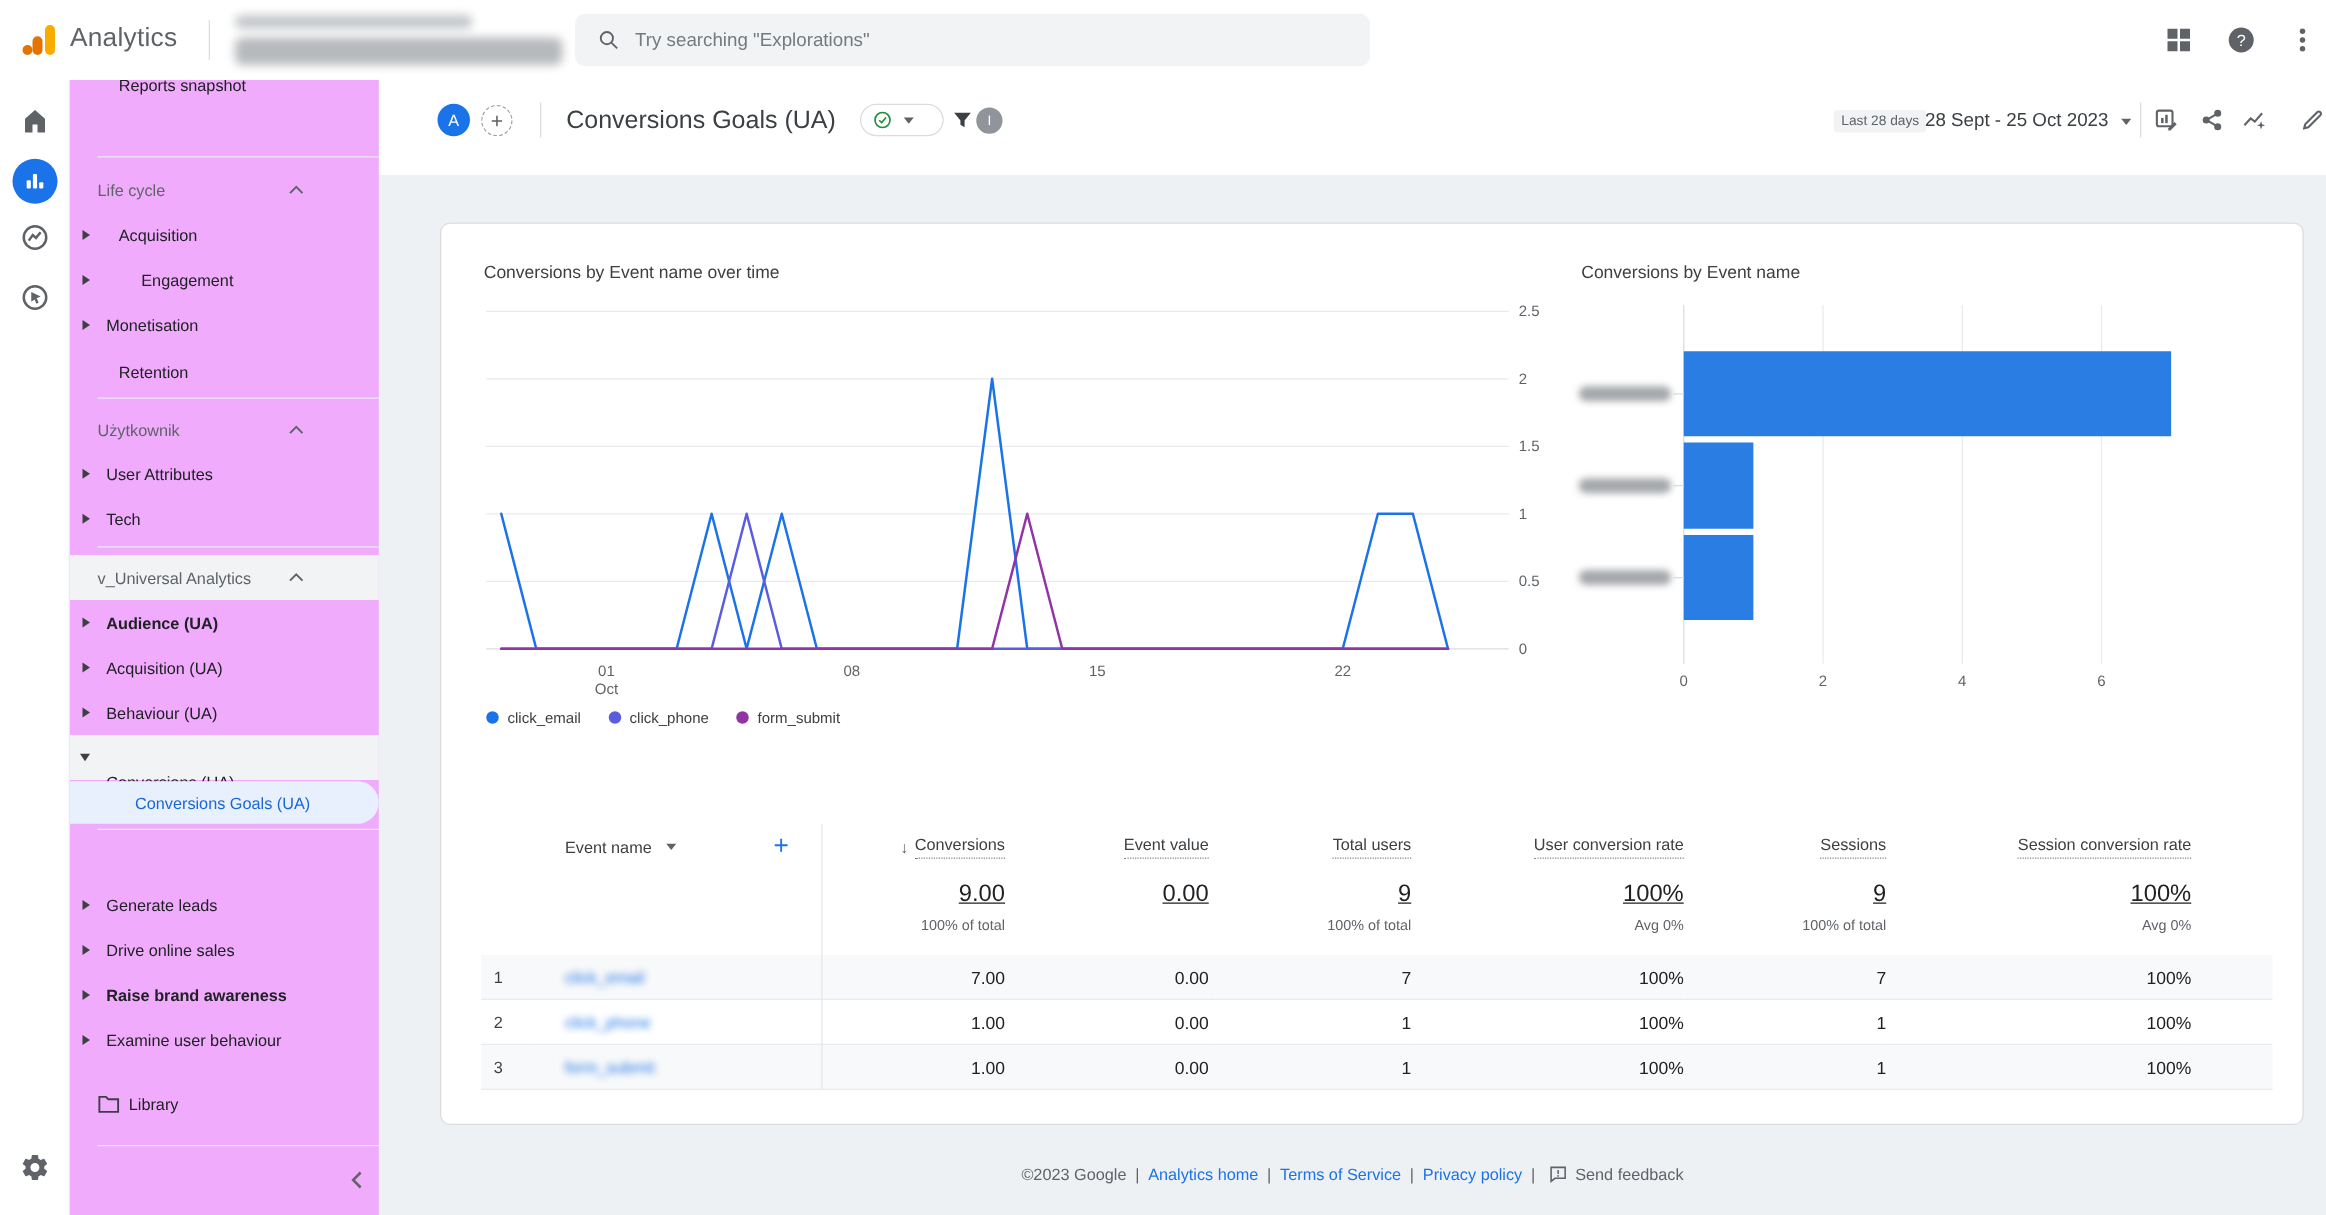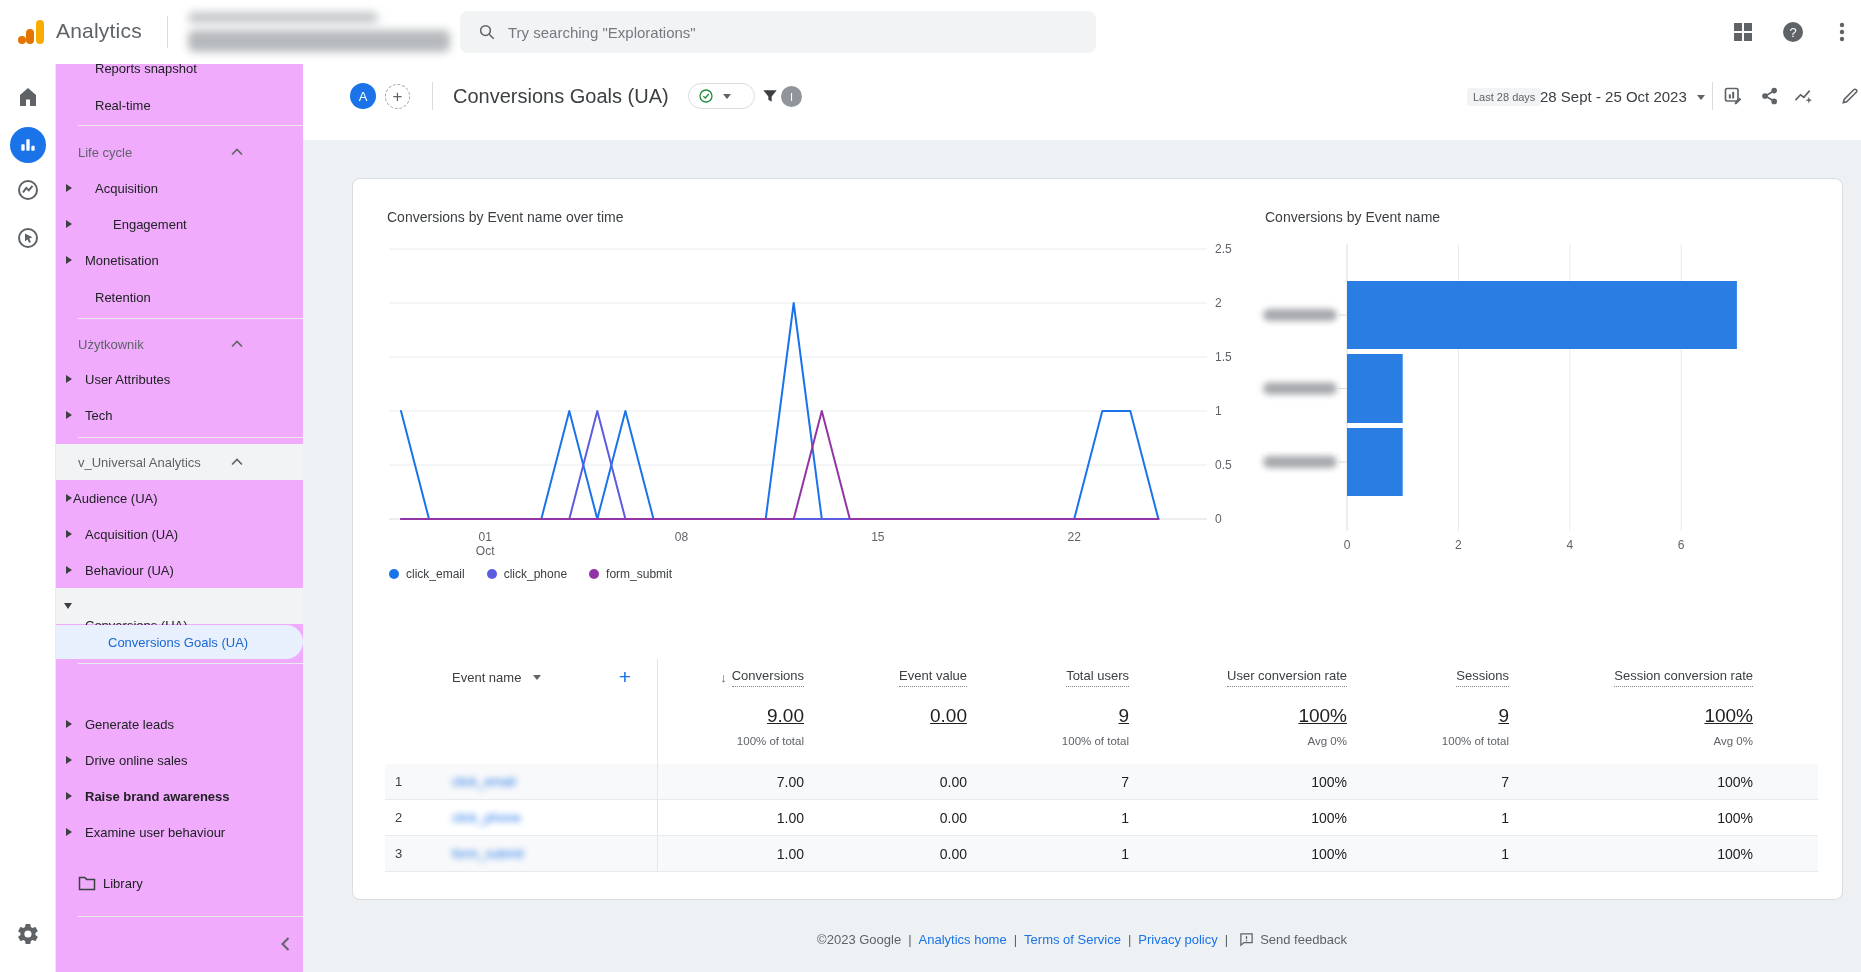--- a/index.html
+++ b/index.html
@@ -191,24 +191,20 @@
 <div class="rail-div"></div>
 
 <div class="sidebar" id="sidebar">
   <svg class="collapse-btn" viewBox="0 0 24 24">
     <path d="M14.5 6 L8.5 12 L14.5 18" fill="none" stroke="#5f6368" stroke-width="2"></path>
   </svg>
 <div class="nav-row" style="top: -14px;">
       <span style="width:16px"></span>
       <span class="nav-label" style="margin-left: 23px;">Reports snapshot</span>
     </div>
-    <div class="nav-row" style="top: 23px;">
-      <span style="width:16px"></span>
-      <span class="nav-label" style="margin-left: 23px;">Real-time</span>
-    </div>
     <div class="nav-div" style="top: 61px;"></div>
     <div class="nav-header" style="top: 70px;">
       <span class="nav-label">Life cycle</span>
       <svg width="12" height="8" viewBox="0 0 12 8">
         <path d="M1 6.5 L6 1.5 L11 6.5" fill="none" stroke="#5f6368" stroke-width="1.6"></path>
       </svg>
     </div>
     <div class="nav-row" style="top: 106px;">
       <span class="arr"></span>
       <span class="nav-label" style="">Acquisition</span>
@@ -242,21 +238,21 @@
     </div>
     <div class="nav-div" style="top: 373px;"></div>
     <div class="nav-header hl" style="top: 380px;">
       <span class="nav-label">v_Universal Analytics</span>
       <svg width="12" height="8" viewBox="0 0 12 8">
         <path d="M1 6.5 L6 1.5 L11 6.5" fill="none" stroke="#5f6368" stroke-width="1.6"></path>
       </svg>
     </div>
     <div class="nav-row" style="top: 416px;">
       <span class="arr"></span>
-      <span class="nav-label" style="margin-left: 1px;">Audience (UA)</span>
+      <span class="nav-label" style="margin-left: 13px; font-weight: bold;">Audience (UA)</span>
     </div>
     <div class="nav-row" style="top: 452px;">
       <span class="arr"></span>
       <span class="nav-label" style="margin-left: 13px;">Acquisition (UA)</span>
     </div>
     <div class="nav-row" style="top: 488px;">
       <span class="arr"></span>
       <span class="nav-label" style="margin-left: 13px;">Behaviour (UA)</span>
     </div>
     <div class="nav-row hl" style="top: 524px;">

